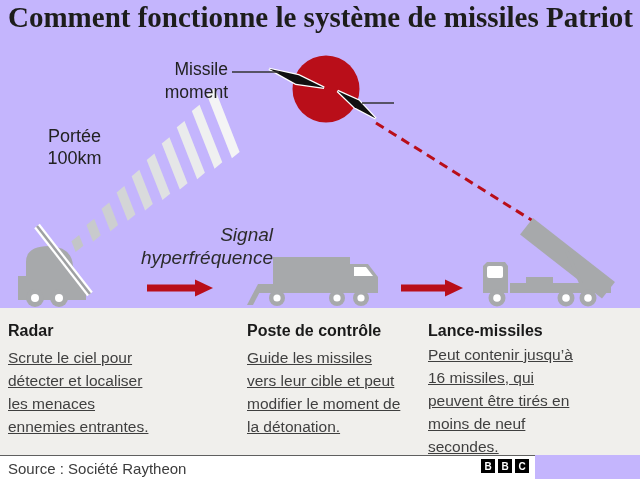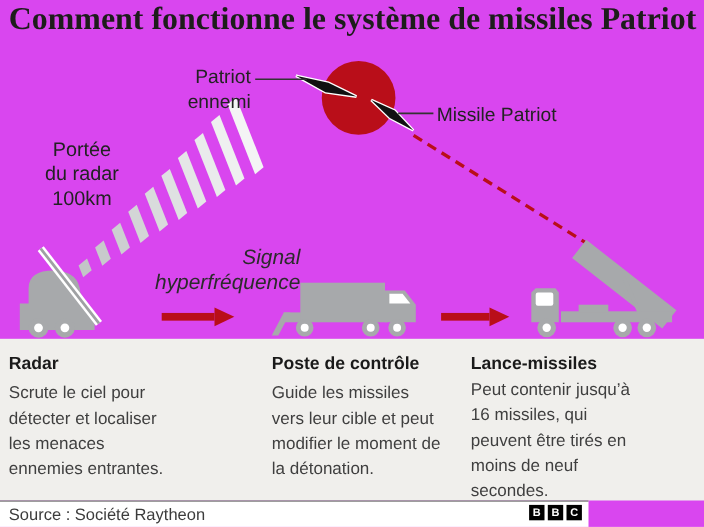--- a/index.html
+++ b/index.html
@@ -1,36 +1,36 @@
 <!DOCTYPE html>
 <html><head>
 <meta charset="utf-8">
 <style>
   html,body{margin:0;padding:0;background:#fff;}
-  #stage{position:relative;width:640px;height:479px;background:#d946ef;overflow:hidden;
+  #stage{position:relative;width:640px;height:479px;background:#c4b5fd;overflow:hidden;
          font-family:"Liberation Sans",sans-serif;}
   
   .title{position:absolute;left:8px;top:0px;width:626px;
          font-family:"Liberation Serif","DejaVu Serif",serif;
          font-weight:bold;font-size:29px;line-height:34px;color:#1d1d1b;}
   
   #diagram{position:absolute;left:0;top:0;}
   
   .lbl{position:absolute;color:#222222;font-size:17.5px;line-height:23px;}
   .lbl-enemy{left:138px;top:58px;width:90px;text-align:right;}
   .lbl-patriot{left:397px;top:93px;white-space:nowrap;}
   .lbl-range{left:26px;top:125px;width:97px;text-align:center;font-size:18px;line-height:22px;}
   .lbl-signal{left:103px;top:223px;width:170px;text-align:right;
               font-style:italic;font-size:19px;line-height:23px;color:#2b2b2b;}
   .lbl span{display:block;}
   
   .panel{position:absolute;left:0;top:308px;width:640px;height:147px;background:#f0efec;}
   .col{position:absolute;top:13px;}
   .col h3{margin:0;font-size:16px;line-height:20px;font-weight:bold;color:#1a1a1a;white-space:nowrap;}
-  .col p{margin:5px 0 0 0;font-size:15.5px;line-height:23px;color:#3f3f3f;}
+  .col p{margin:5px 0 0 0;font-size:15.5px;line-height:23px;color:#3f3f3f;text-decoration:underline;}
   .col1{left:8px;width:150px;}
   .col2{left:205px;width:155px;margin-left:42px;}
   .col3{left:428px;width:155px;}
   .col3 p{margin-top:2px;}
   
   .footer{position:absolute;left:0;top:455px;width:535px;height:24px;background:#ffffff;
           border-top:1.5px solid #5f5f5f;box-sizing:border-box;}
   .source{position:absolute;left:8px;top:4px;font-size:15px;color:#3c3c3c;}
   .bbc{position:absolute;right:6px;top:3px;display:flex;gap:3px;}
   .bbc .blk{width:14px;height:14px;background:#000;color:#fff;font-weight:bold;font-size:10px;
@@ -112,25 +112,23 @@
       <rect x="487" y="266" width="16" height="12" rx="2" fill="#ffffff"></rect>
       <circle cx="497" cy="298" r="8.5" fill="#a7a9ab"></circle>
         <circle cx="497" cy="298" r="3.8" fill="#fff"></circle>
       <circle cx="566" cy="298" r="8.5" fill="#a7a9ab"></circle>
         <circle cx="566" cy="298" r="3.8" fill="#fff"></circle>
       <circle cx="588" cy="298" r="8.5" fill="#a7a9ab"></circle>
         <circle cx="588" cy="298" r="3.8" fill="#fff"></circle>
     </g>
   </svg>
 
-  <div class="lbl lbl-enemy">Patriot ennemi</div>
-  <div class="lbl lbl-patriot">Missile Patriot</div>
+  <div class="lbl lbl-enemy">Missile moment</div>
   <div class="lbl lbl-range">
     <span>Portée</span>
-    <span>du radar</span>
     <span>100km</span>
   </div>
   <div class="lbl lbl-signal">
     <span>Signal</span>
     <span>hyperfréquence</span>
   </div>
 
   <div class="panel">
     <div class="col col1">
       <h3>Radar</h3>

